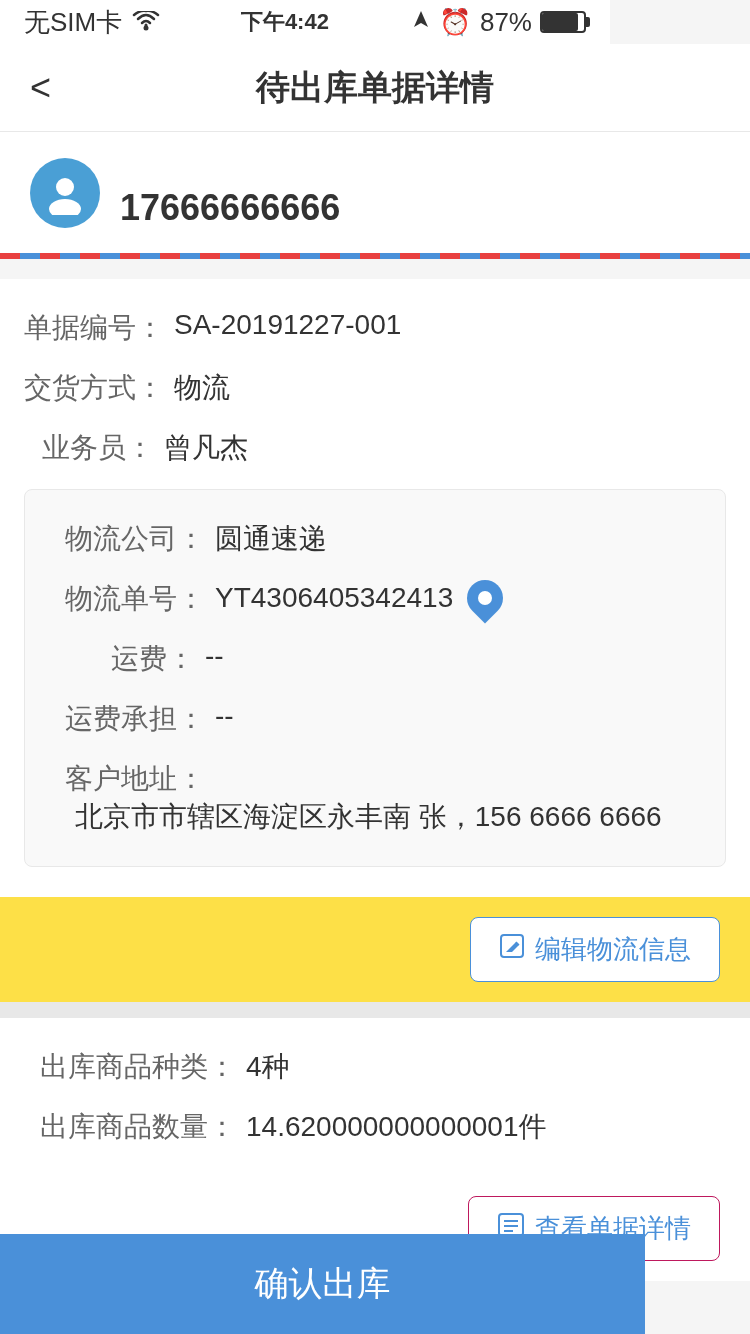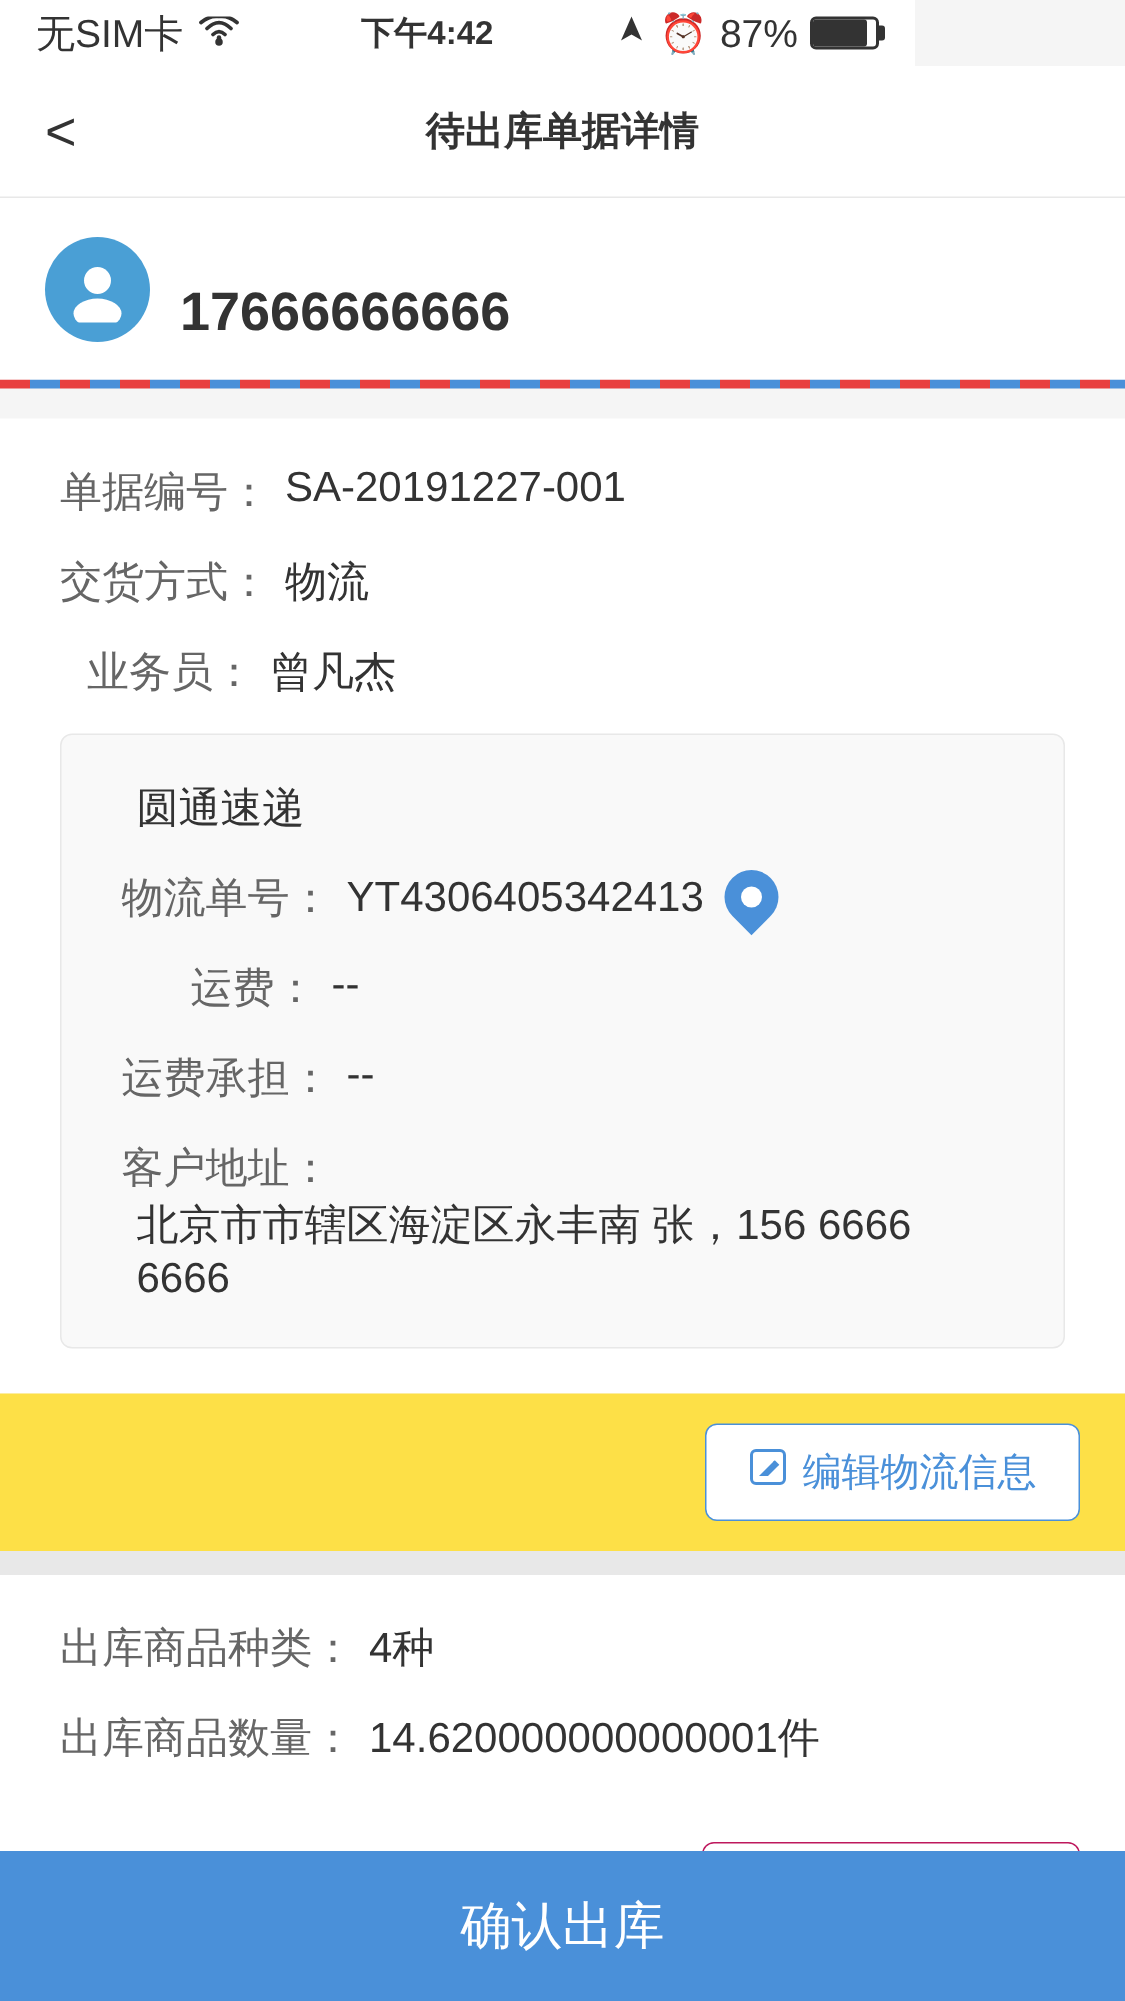--- a/index.html
+++ b/index.html
@@ -80,21 +80,21 @@
       border-bottom: 1px solid #e8e8e8;
     }
     .nav-back {
       position: absolute;
       left: 30px;
       font-size: 36px;
       color: #333;
       cursor: pointer;
     }
     .nav-title {
-      font-size: 26px;
+      font-size: 34px;
       font-weight: 600;
       color: #333;
     }
 
     
     .content {
       background: #f5f5f5;
     }
 
     
@@ -133,21 +133,21 @@
         #e84040 20px,
         #4a90d9 20px,
         #4a90d9 40px
       );
     }
 
     
     .info-card {
       background: #fff;
       margin: 20px 0 0 0;
-      padding: 30px 40px;
+      padding: 30px 24px;
     }
     .info-row {
       display: flex;
       align-items: flex-start;
       margin-bottom: 22px;
       font-size: 28px;
     }
     .info-row:last-child {
       margin-bottom: 0;
     }
@@ -269,21 +269,21 @@
     
     .bottom-spacer {
       height: 200px;
       background: #f5f5f5;
     }
 
     
     .confirm-bar {
       position: fixed;
       bottom: 0;
-      width: 750px;
+      width: 645px;
       height: 100px;
       background: #4a90d9;
       display: flex;
       align-items: center;
       justify-content: center;
       cursor: pointer;
     }
     .confirm-text {
       color: #fff;
       font-size: 34px;
@@ -351,20 +351,21 @@
       <span class="info-label">交货方式：</span>
       <span class="info-value">物流</span>
     </div>
     <div class="info-row">
       <span class="info-label">业务员：</span>
       <span class="info-value">曾凡杰</span>
     </div>
 
     <div class="logistics-card">
       <div class="logistics-row">
+        <span class="logistics-label">物流公司：</span>
         <span class="logistics-value">圆通速递</span>
       </div>
       <div class="logistics-row">
         <span class="logistics-label">物流单号：</span>
         <span class="logistics-value">
           <span>YT4306405342413</span>
           <div class="location-pin">
             <div class="location-pin-inner"></div>
           </div>
         </span>

